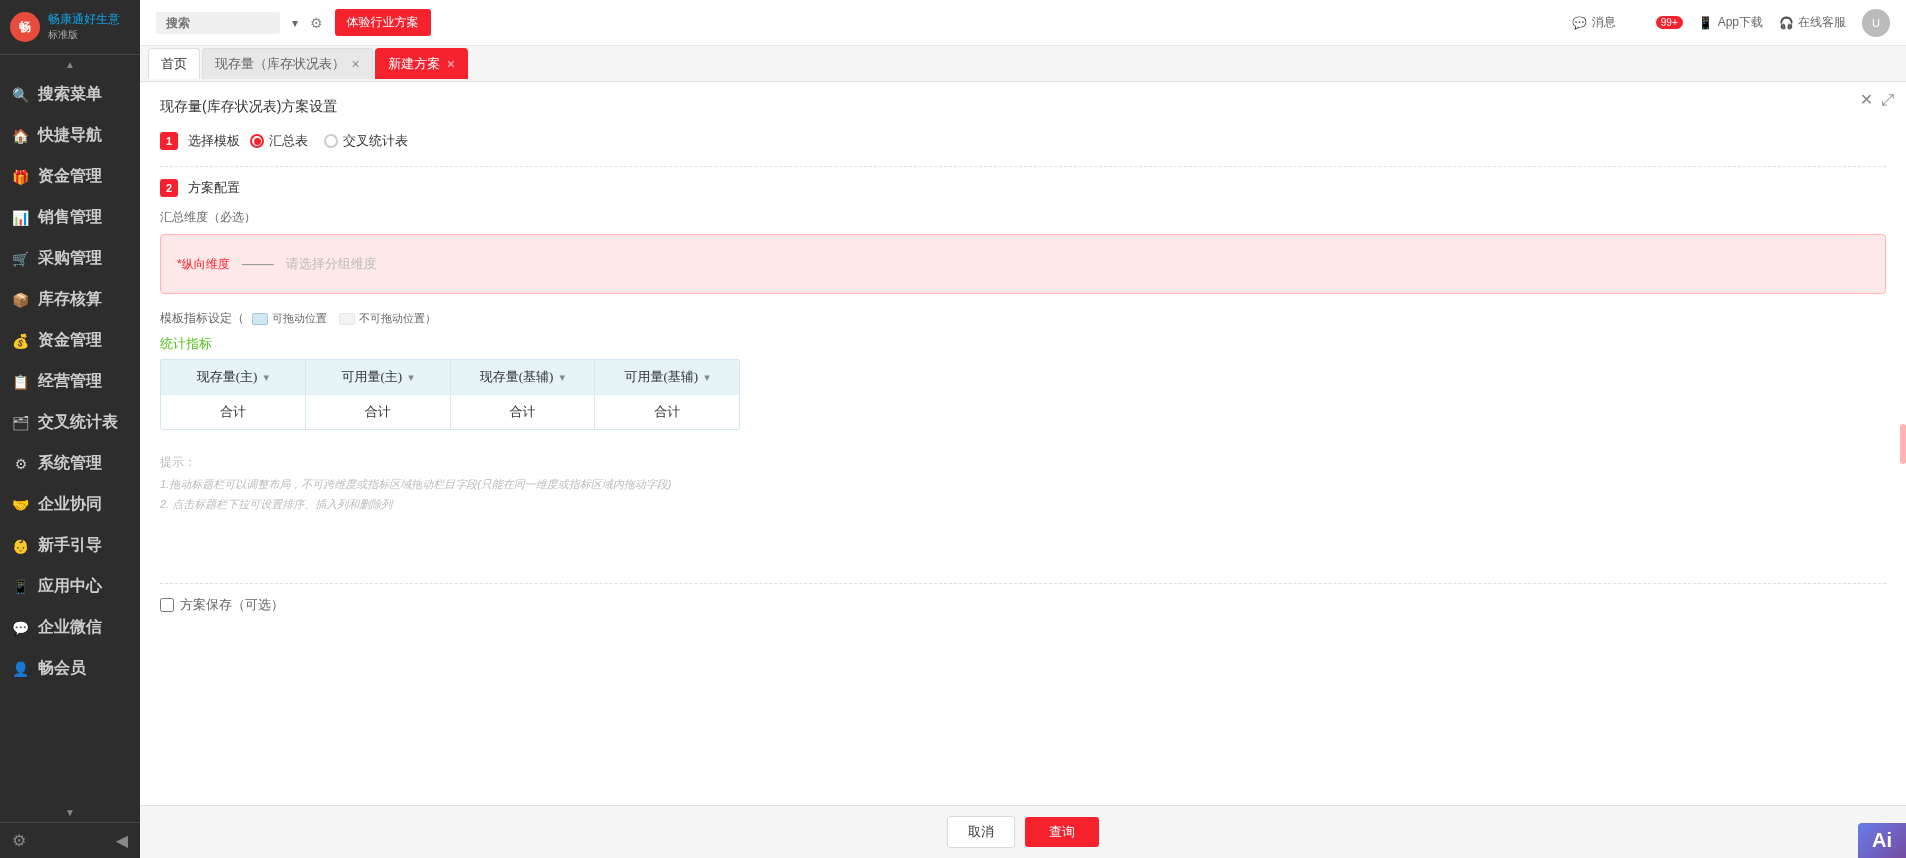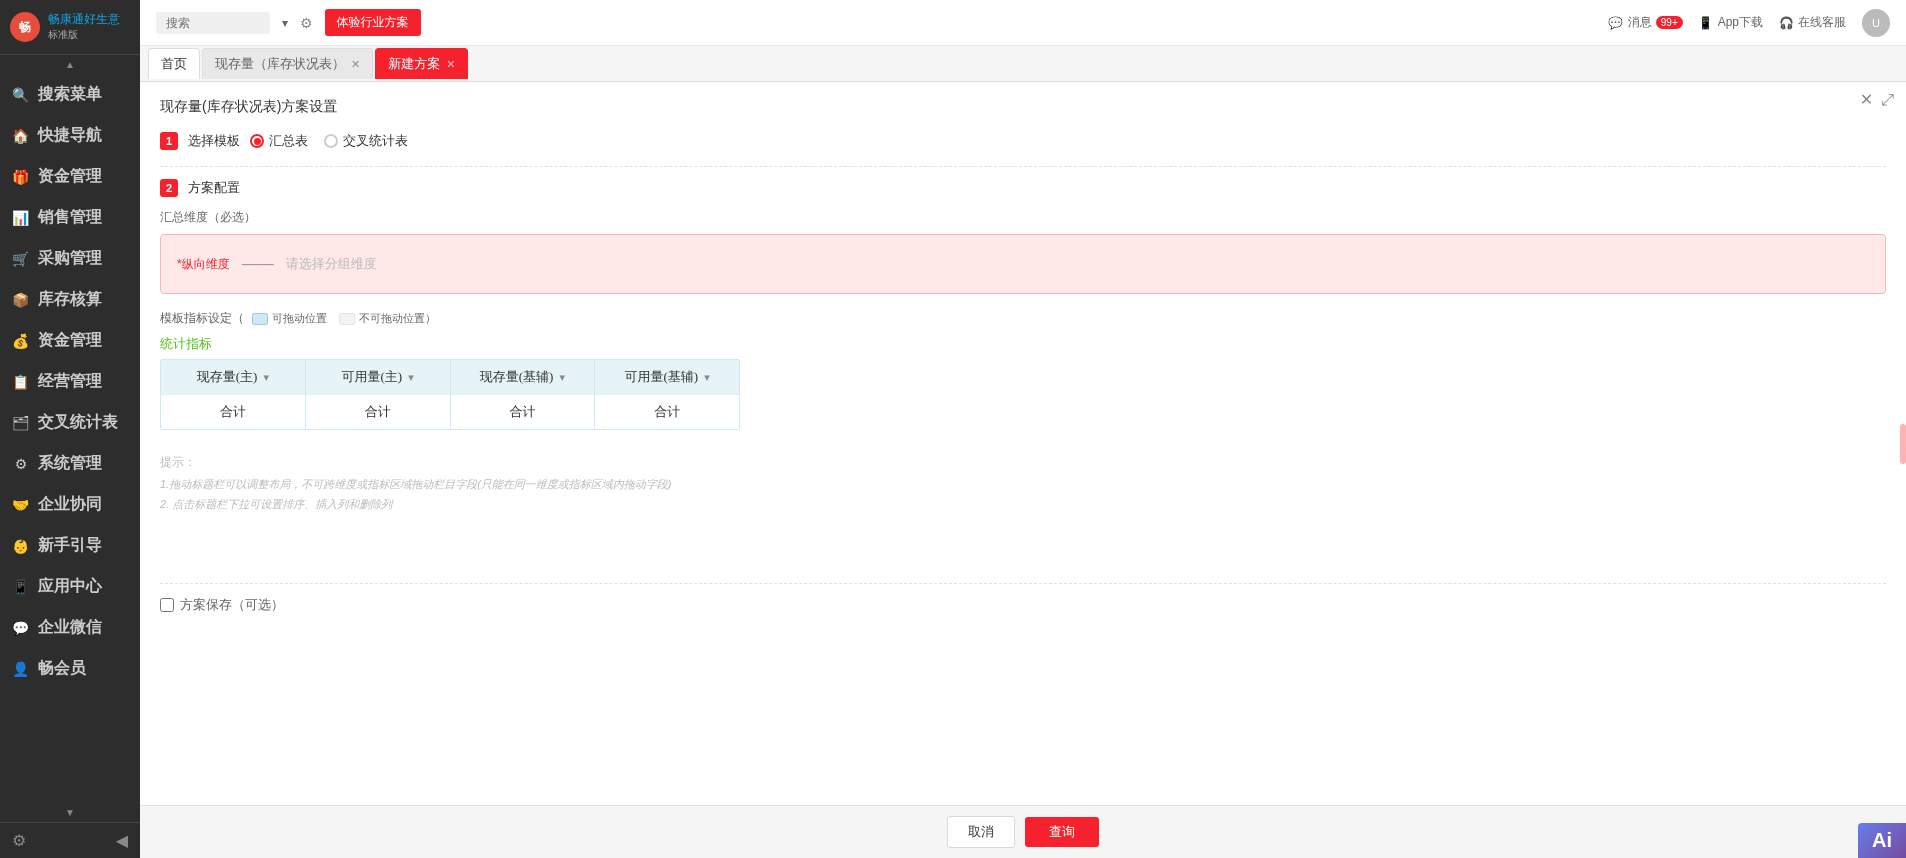--- a/index.html
+++ b/index.html
@@ -67,22 +67,23 @@
       padding: 0 16px;
       height: 46px;
       gap: 12px;
     }
     .topbar-search {
       background: #f0f0f0;
       border: none;
       border-radius: 3px;
       padding: 4px 10px;
       font-size: 12px;
-      width: 114px;
+      width: 124px;
       color: #999;
+      font-weight: bold;
     }
     .topbar-dropdown-btn {
       background: none; border: none; cursor: pointer; color: #666; font-size: 12px;
     }
     .topbar-gear { color: #888; cursor: pointer; font-size: 14px; }
     .topbar-trial-btn {
       background: #f5222d;
       color: #fff;
       border: none;
       border-radius: 3px;
@@ -93,21 +94,21 @@
     .topbar-right {
       margin-left: auto;
       display: flex;
       align-items: center;
       gap: 16px;
     }
     .topbar-msg { display: flex; align-items: center; gap: 4px; cursor: pointer; color: #666; font-size: 12px; }
     .topbar-badge {
       background: #f5222d; color: #fff;
       border-radius: 10px; padding: 1px 5px;
-      font-size: 10px; min-width: 18px; text-align: center;
+      font-size: 10px; min-width: 18px; text-align: center; margin-left: 36px;
     }
     .topbar-app, .topbar-service { display: flex; align-items: center; gap: 4px; cursor: pointer; color: #666; font-size: 12px; }
     .topbar-avatar {
       width: 28px; height: 28px;
       background: #bbb; border-radius: 50%;
       display: flex; align-items: center; justify-content: center;
       font-size: 11px; color: #fff; cursor: pointer;
     }
 
     

